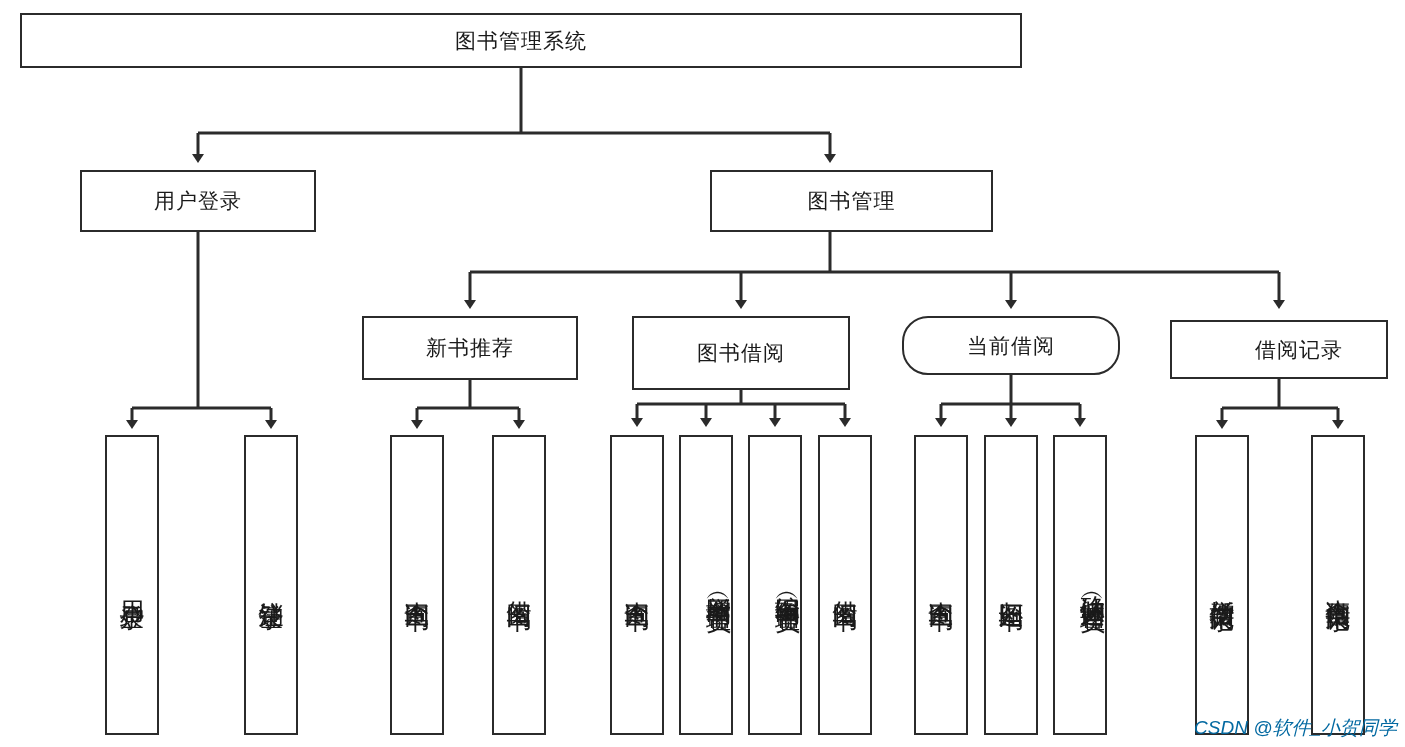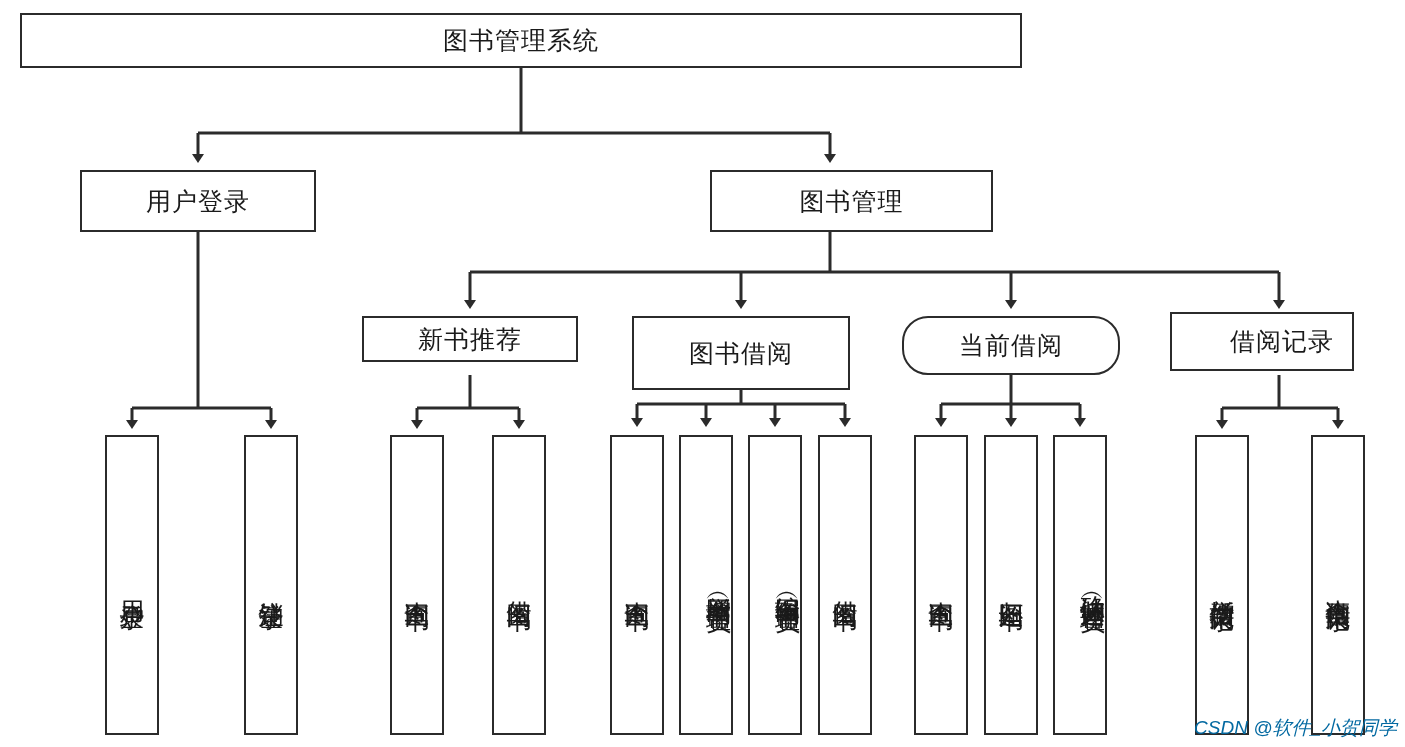--- a/index.html
+++ b/index.html
@@ -21,21 +21,21 @@
     position: absolute;
     box-sizing: border-box;
     border: 2.5px solid #2b2b2b;
     background: #ffffff;
     display: flex;
     align-items: center;
     justify-content: center;
     color: #1a1a1a;
   }
   .node.h {
-    font-size: 25px;
+    font-size: 21px;
     letter-spacing: 1px;
   }
   .node.v {
     writing-mode: vertical-rl;
     text-orientation: upright;
     font-size: 25px;
     letter-spacing: 2px;
     line-height: 1;
     padding: 6px 0;
     align-items: flex-start;
@@ -124,30 +124,30 @@
     <span>图书管理系统</span>
   </div>
 
   <div class="node h" style="left:80px; top:170px; width:236px; height:62px;">
     <span>用户登录</span>
   </div>
   <div class="node h" style="left:710px; top:170px; width:283px; height:62px;">
     <span>图书管理</span>
   </div>
 
-  <div class="node h" style="left:362px; top:316px; width:216px; height:46px;">
+  <div class="node h" style="left:362px; top:316px; width:216px; height:64px;">
     <span>新书推荐</span>
   </div>
   <div class="node h" style="left:632px; top:316px; width:218px; height:74px;">
     <span>图书借阅</span>
   </div>
   <div class="node h" style="left:902px; top:316px; width:218px; height:59px;border-radius:26px;">
     <span>当前借阅</span>
   </div>
-  <div class="node h" style="left:1170px; top:312px; width:184px; height:59px;padding-left:40px;">
+  <div class="node h" style="left:1170px; top:320px; width:218px; height:59px;padding-left:40px;">
     <span>借阅记录</span>
   </div>
 
   <div class="node v midalign" style="left:105px; top:435px; width:54px; height:300px;">
     <span>用户登录</span>
   </div>
   <div class="node v midalign" style="left:244px; top:435px; width:54px; height:300px;">
     <span>注销登录</span>
   </div>
 

